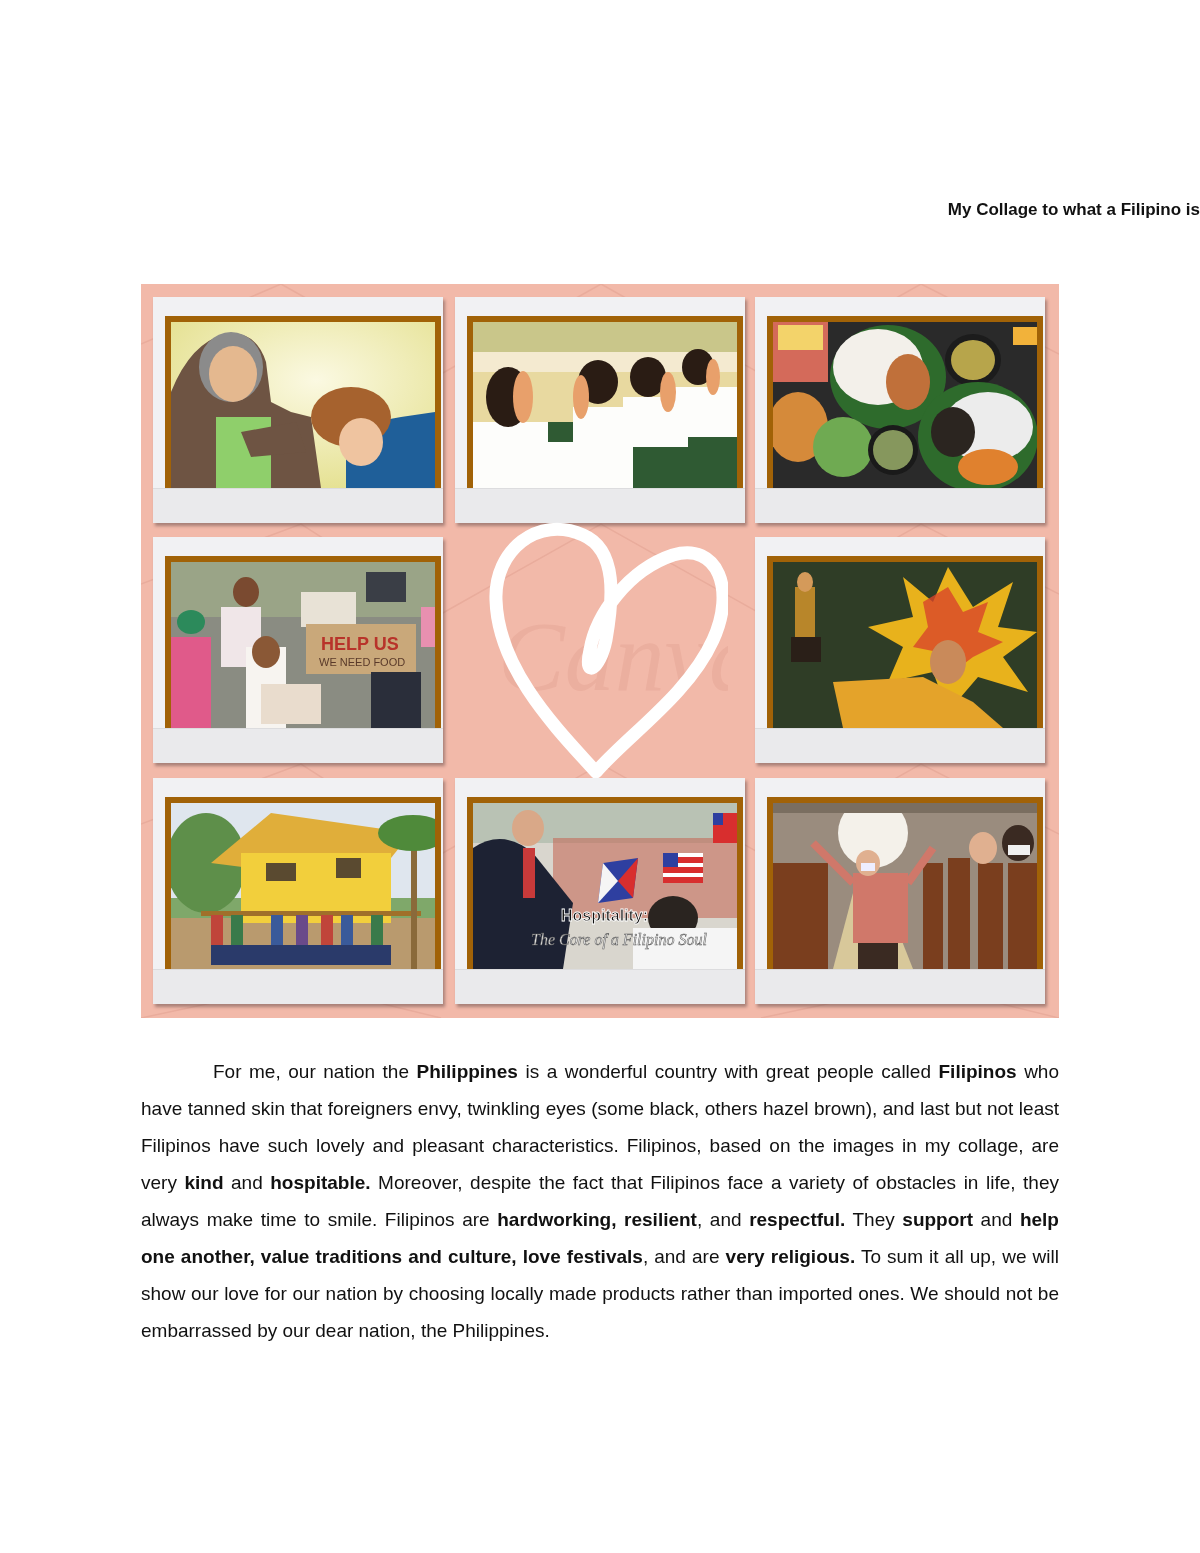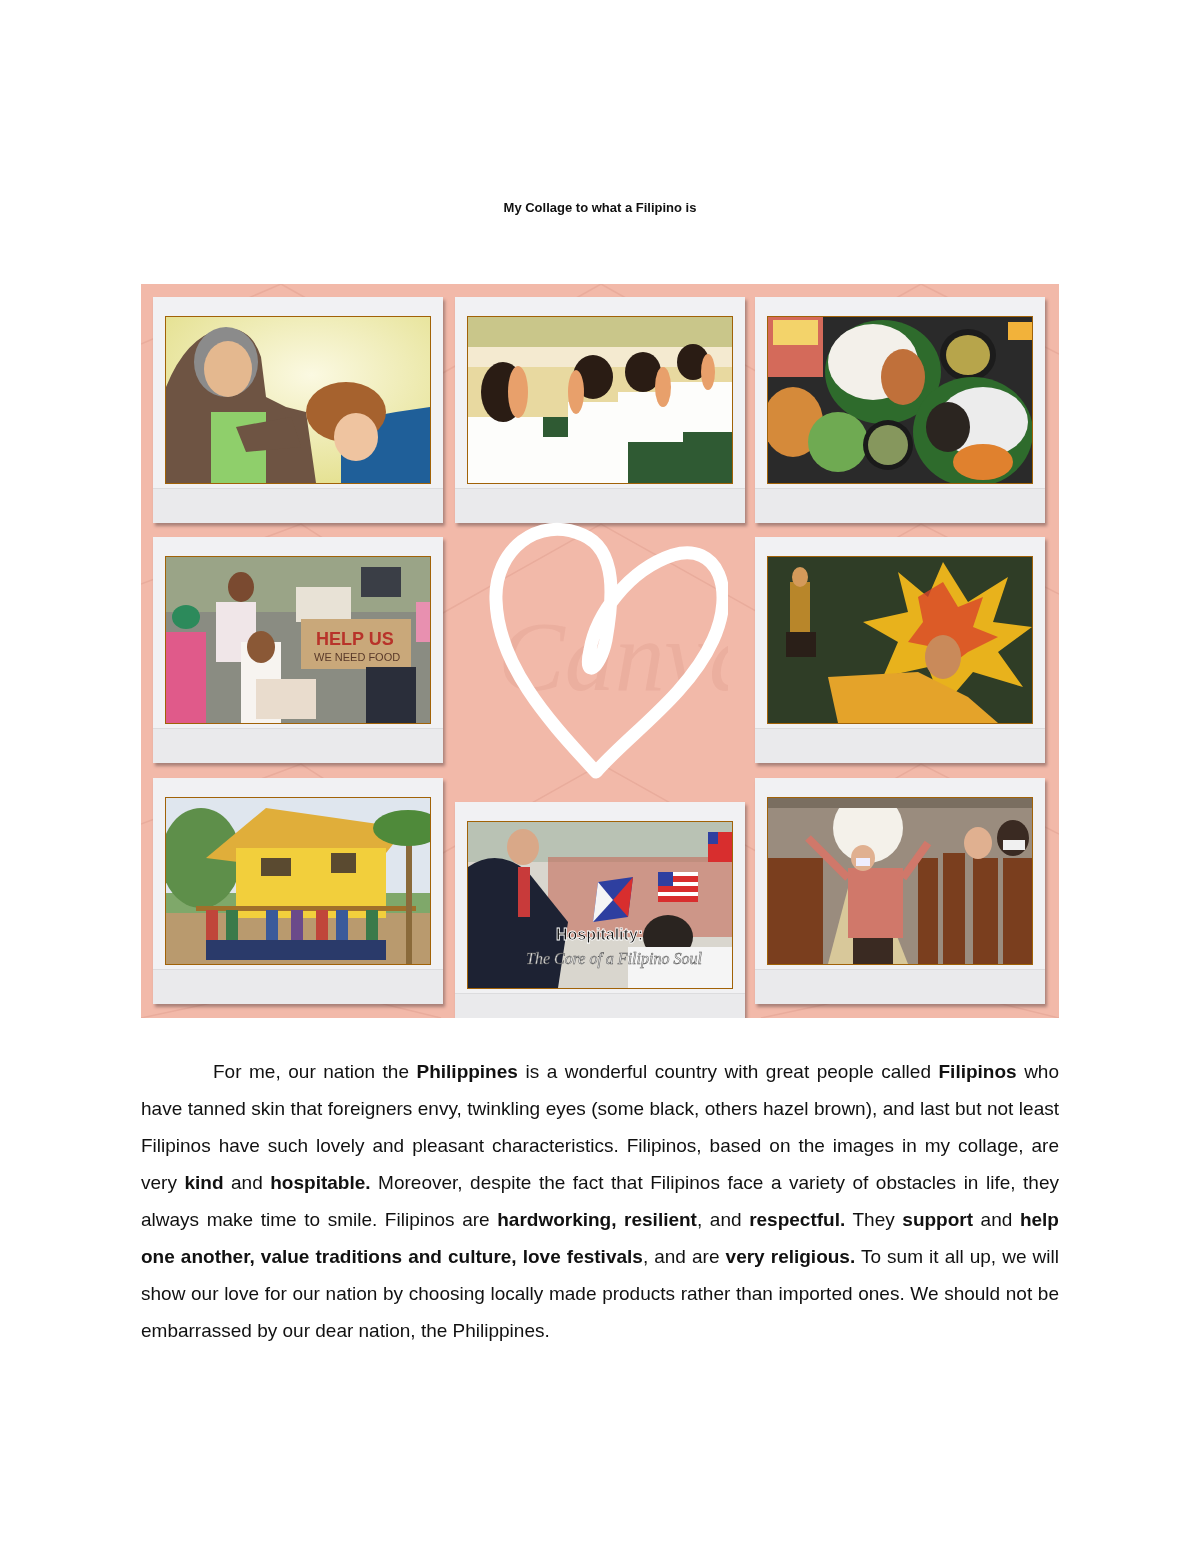--- a/index.html
+++ b/index.html
@@ -1,26 +1,26 @@
 <!DOCTYPE html>
 <html><head>
 <meta charset="utf-8">
 <style>
   html, body { margin: 0; padding: 0; background: #ffffff; }
   body { width: 1200px; height: 1553px; position: relative; overflow: hidden;
          font-family: "Liberation Sans", sans-serif; color: #111; }
-  .title { position: absolute; left: 0; width: 1200px; top: 200px; text-align: center;
-           font-weight: bold; font-size: 13px; }
+  .title { position: absolute; left: 0; width: 1200px; top: 200px; text-align: right;
+           font-weight: bold; font-size: 17px; }
   .collage { position: absolute; left: 141px; top: 284px; width: 918px; height: 734px;
              background: #f2b9a9; overflow: hidden; }
   .collage .grid-lines { position: absolute; inset: 0; }
   .polaroid { position: absolute; width: 290px; height: 226px; background: #f1f1f3;
               box-shadow: 2px 3px 3px rgba(80,60,60,0.45); }
   .polaroid .photo { position: absolute; left: 12px; top: 19px; width: 264px; height: 166px;
-                     border: 1px solid #a16207; overflow: hidden; }
+                     border: 6px solid #a16207; overflow: hidden; }
   .polaroid .photo svg { width: 100%; height: 100%; display: block; }
   .polaroid .strip { position: absolute; left: 0; right: 0; bottom: 0; height: 34px;
                      background: #eaeaec; border-top: 1px solid #dcdcde; }
   .heart { position: absolute; left: 478px; top: 520px; width: 250px; height: 260px; }
   .body-text { position: absolute; left: 141px; top: 1053px; width: 918px;
                font-size: 19px; line-height: 37px; text-align: justify; }
   .body-text p { margin: 0; text-indent: 72px; }
   .body-text b { font-weight: bold; }
 </style>
 </head>
@@ -199,21 +199,21 @@
         <g fill="#2a3a6a">
             <rect x="40" y="142" width="180" height="20"></rect>
           </g>
         <rect x="240" y="30" width="6" height="136" fill="#8a6a3a"></rect>
         <ellipse cx="242" cy="30" rx="35" ry="18" fill="#4f8a3a"></ellipse>
       </svg>
     </div>
     <div class="strip"></div>
   </div>
 
-  <div class="polaroid" style="left:314px; top:518px;text-align:right;">
+  <div class="polaroid" style="left:314px; top:494px;text-align:right;">
     <div class="photo">
       <svg viewBox="0 0 264 166" preserveAspectRatio="none">
         <rect width="264" height="166" fill="#d9d6ce"></rect>
         <rect width="264" height="40" fill="#b9c2b4"></rect>
         <rect x="80" y="35" width="184" height="80" fill="#c56a5a" opacity="0.6"></rect>
         <path d="M0 166 L0 45 Q30 25 60 50 L100 100 L90 166 Z" fill="#1d2233"></path>
         <ellipse cx="55" cy="25" rx="16" ry="18" fill="#d9a888"></ellipse>
         <rect x="50" y="45" width="12" height="50" fill="#c83a3a"></rect>
         <g>
           <polygon points="130,60 165,55 160,95 125,100" fill="#2e3fa0"></polygon>

